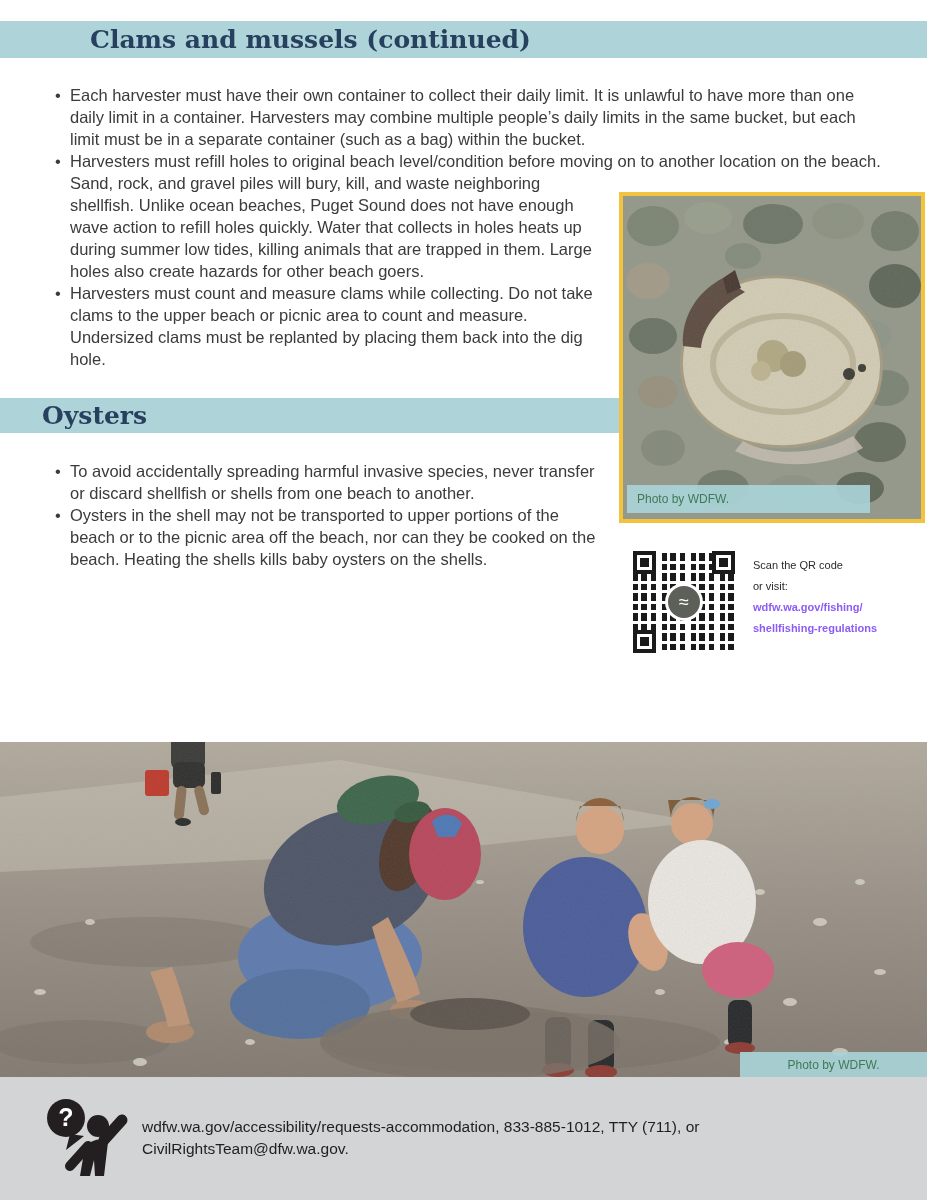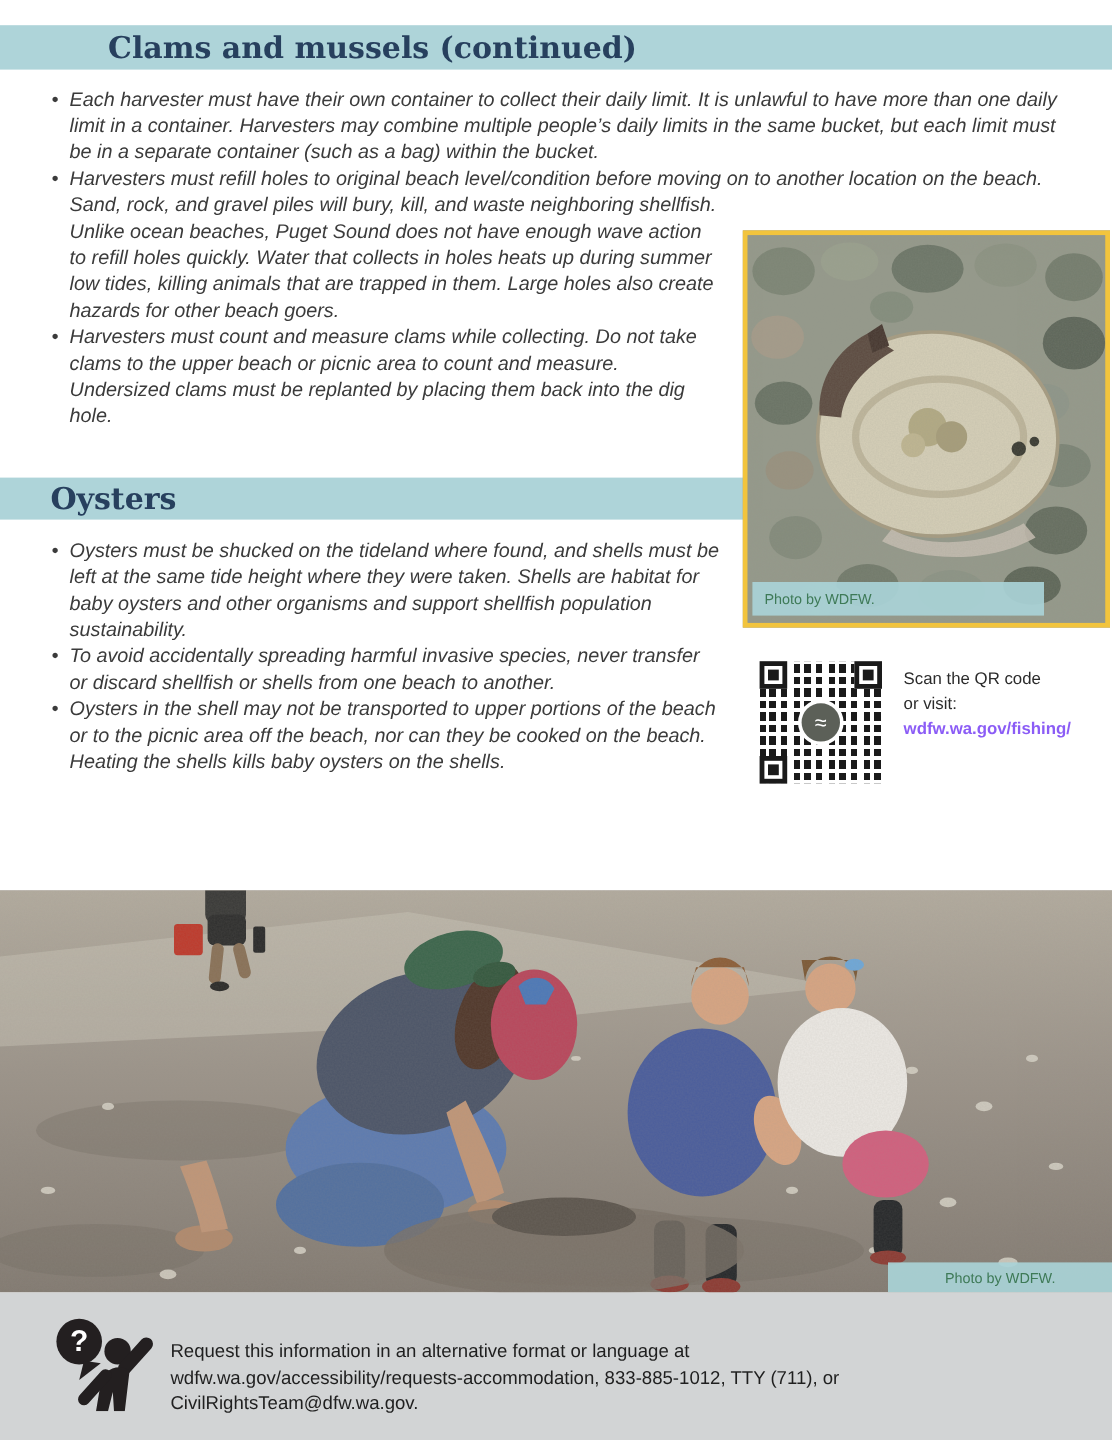--- a/index.html
+++ b/index.html
@@ -21,21 +21,21 @@
   }
   .band.b1{top:21px; width:927px; height:37px;padding-left:48px;}
   .band.b2{top:398px; width:676px; height:35px;}
   
   .sec{position:absolute; left:40px; width:855px; font-size:16.5px; line-height:22px;}
   .sec.s1{top:72px;}
   .sec.s2{top:448px;}
   .wrapspacer{float:right; width:293px;}
   .wrapspacer.w1{height:332px; shape-outside:polygon(0 104px,100% 104px,100% 100%,0 100%);}
   .wrapspacer.w2{height:216px;}
-  ul.bullets{margin:0; padding:0; list-style:none;font-style:italic;}
+  ul.bullets{margin:12px; padding:0; list-style:none;}
   ul.bullets li{position:relative; padding-left:18px;}
   ul.bullets li::before{content:"•"; position:absolute; left:3px; top:0; color:var(--body-text);}
   
   .oyster-photo{
     position:absolute; left:619px; top:192px; width:306px; height:331px;
     border:4px solid var(--photo-border); box-sizing:border-box; background:#95998b;
   }
   .oyster-photo svg{display:block; width:298px; height:323px;}
   .photo-caption{
     position:absolute; background:rgba(169,210,215,0.92); color:var(--caption-green);
@@ -55,21 +55,21 @@
   .qr-finder::after{content:""; position:absolute; inset:3px; background:var(--qr-dark);}
   .qr-finder.tl{left:0; top:0;} .qr-finder.tr{right:0; top:0;} .qr-finder.bl{left:0; bottom:0;}
   .qr-logo{
     position:absolute; left:50%; top:50%; width:38px; height:38px; margin:-19px 0 0 -19px;
     border-radius:50%; background:#fff; display:flex; align-items:center; justify-content:center;
   }
   .qr-logo .inner{
     width:32px; height:32px; border-radius:50%; background:#5c6058; color:#fff;
     display:flex; align-items:center; justify-content:center; font-size:18px; line-height:1;
   }
-  .qr-text{margin:4px 0 0 18px; font-size:14px; line-height:21px; color:#2b2b2b;}
+  .qr-text{margin:4px 0 0 18px; font-size:11px; line-height:21px; color:#2b2b2b;}
   .qr-text .bold{font-weight:bold; color:#8b5cf6;}
   
   .beach-photo{position:absolute; left:0; top:742px; width:927px; height:335px; background:#9c948a;}
   .beach-photo svg{display:block;}
   .beach-photo .photo-caption{right:0; bottom:0; width:187px; height:25px; justify-content:center; padding:0;}
   
   .footer{position:absolute; left:0; top:1077px; width:927px; height:123px; background:var(--footer-bg);}
   .footer-icon{position:absolute; left:44px; top:1098px;}
   .footer-text{
     position:absolute; left:142px; top:1116px; font-size:15.5px; line-height:21.5px;
@@ -95,21 +95,20 @@
     </ul>
   </div>
 
   <div class="band b2">
     <h1>Oysters</h1>
   </div>
 
   <div class="sec s2">
     <div class="wrapspacer w2"></div>
     <ul class="bullets">
-      <li>Oysters must be shucked on the tideland where found, and shells must be left at the same tide height where they were taken. Shells are habitat for baby oysters and other organisms and support shellfish population sustainability.</li>
       <li>To avoid accidentally spreading harmful invasive species, never transfer or discard shellfish or shells from one beach to another.</li>
       <li>Oysters in the shell may not be transported to upper portions of the beach or to the picnic area off the beach, nor can they be cooked on the beach. Heating the shells kills baby oysters on the shells.</li>
     </ul>
   </div>
 
   <div class="oyster-photo">
     <svg viewBox="0 0 298 323">
       <defs>
         <filter id="grain2">
             <feTurbulence type="fractalNoise" baseFrequency="0.8" numOctaves="2" seed="4"></feTurbulence>
@@ -161,20 +160,21 @@
       <div class="qr-finder tr"></div>
       <div class="qr-finder bl"></div>
       <div class="qr-logo">
           <div class="inner">≈</div>
         </div>
     </div>
     <div class="qr-text">
       <div>Scan the QR code</div>
       <div>or visit:</div>
       <div class="bold">wdfw.wa.gov/fishing/</div>
+      <div class="bold">shellfishing-regulations</div>
     </div>
   </div>
 
   <div class="beach-photo">
     <svg viewBox="0 0 927 335" width="927" height="335">
       <defs>
         <linearGradient id="mudg" x1="0" y1="0" x2="0" y2="1">
           <stop offset="0" stop-color="#b3ac9f"></stop>
             <stop offset="0.45" stop-color="#9c948a"></stop>
             <stop offset="1" stop-color="#837b72"></stop>
@@ -256,17 +256,16 @@
   <svg class="footer-icon" width="86" height="78" viewBox="0 0 86 78">
     <circle cx="22" cy="20" r="19" fill="#231f20"></circle>
     <path d="M26 36 L22 52 L40 38 Z" fill="#231f20"></path>
     <text x="22" y="28" text-anchor="middle" font-family="Liberation Sans, sans-serif" font-size="25" font-weight="bold" fill="#ffffff">?</text>
     <circle cx="54" cy="28" r="11" fill="#231f20"></circle>
     <path d="M60 42 L78 22" stroke="#231f20" stroke-width="11" stroke-linecap="round"></path>
     <path d="M44 46 Q54 38 64 44 L60 78 L51 78 L50 62 L46 78 L36 78 L40 54 Z" fill="#231f20"></path>
     <path d="M44 48 L26 68" stroke="#231f20" stroke-width="10" stroke-linecap="round"></path>
   </svg>
   <div class="footer-text">
-    <div>Request this information in an alternative format or language at</div>
     <div><span class="link">wdfw.wa.gov/accessibility/requests-accommodation</span><span>, 833-885-1012, TTY (711), or </span><span class="link">CivilRightsTeam@dfw.wa.gov</span><span>.</span></div>
   </div>
 
 </div>
 
 </body></html>

